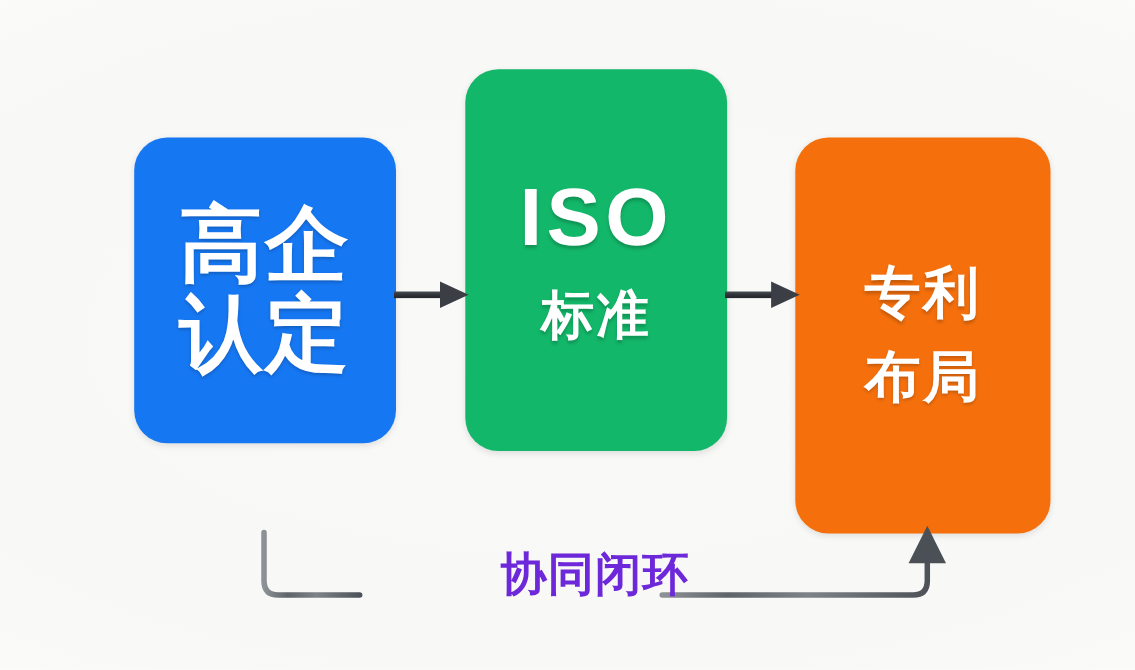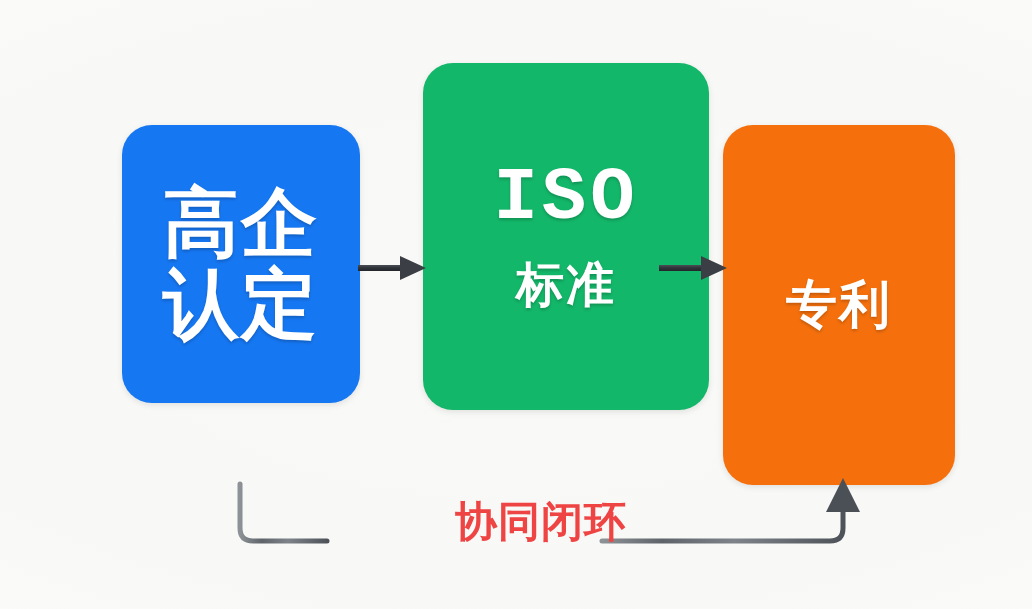--- a/index.html
+++ b/index.html
@@ -50,23 +50,22 @@
     left: 122px;  top: 125px;
     width: 238px; height: 278px;
     background: #1677f2;
   }
   #node-blue .line { font-size: 76px; }
   #node-blue .line + .line { }
 
   
   #node-green {
     left: 423px;  top: 63px;
-    width: 286px; height: 347px;
+    width: 238px; height: 347px;
     background: #13b769;
-    font-family: Liberation Mono, monospace;
   }
   #node-green .line-1 { font-size: 74px; letter-spacing: 4px; }
   #node-green .line-2 { font-size: 48px; margin-top: 26px; }
 
   
   #node-orange {
     left: 723px;  top: 125px;
     width: 232px; height: 360px;
     background: #f5700d;
   }
@@ -92,21 +91,21 @@
 
   
   #loop-label {
     position: absolute;
     left: 430px;
     top: 494px;
     width: 222px;
     text-align: center;
     font-size: 42px;
     font-weight: 700;
-    color: #ef4444;
+    color: #6d28d9;
     letter-spacing: 1px;
     background: transparent;
     user-select: none;
   }
 </style>
 </head>
 <body>
 
 <div id="canvas">
 
@@ -117,20 +116,21 @@
     <span class="line line-2">认定</span>
   </div>
 
   <div class="node" id="node-green">
     <span class="line line-1">ISO</span>
     <span class="line line-2">标准</span>
   </div>
 
   <div class="node" id="node-orange">
     <span class="line line-1">专利</span>
+    <span class="line line-2">布局</span>
   </div>
 
   <svg class="arrow-h" id="arrow-1" viewBox="0 0 70 40">
     <defs>
       <linearGradient id="shaftGrad1" x1="0" y1="0" x2="0" y2="1">
         <stop offset="0%" stop-color="#4a4f56"></stop>
         <stop offset="45%" stop-color="#31353b"></stop>
         <stop offset="100%" stop-color="#22262b"></stop>
       </linearGradient>
     </defs>

